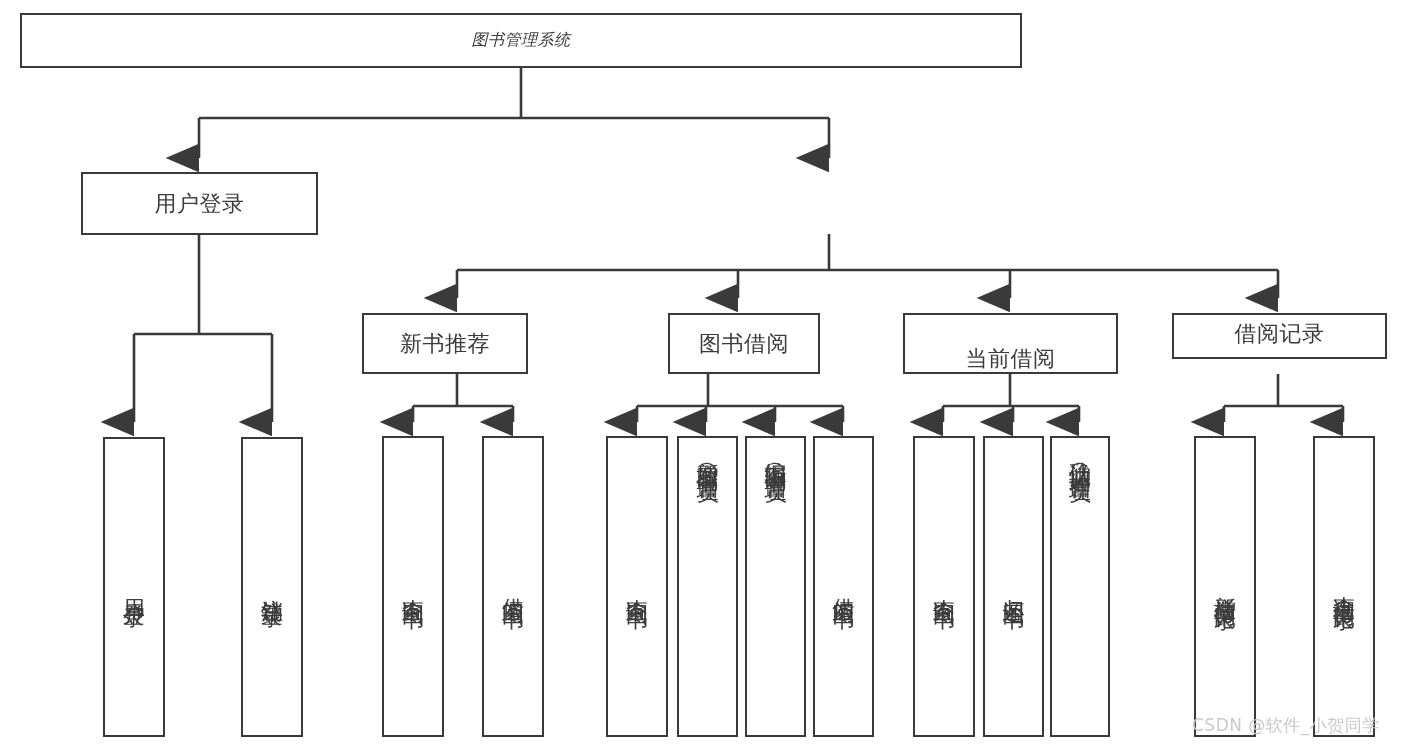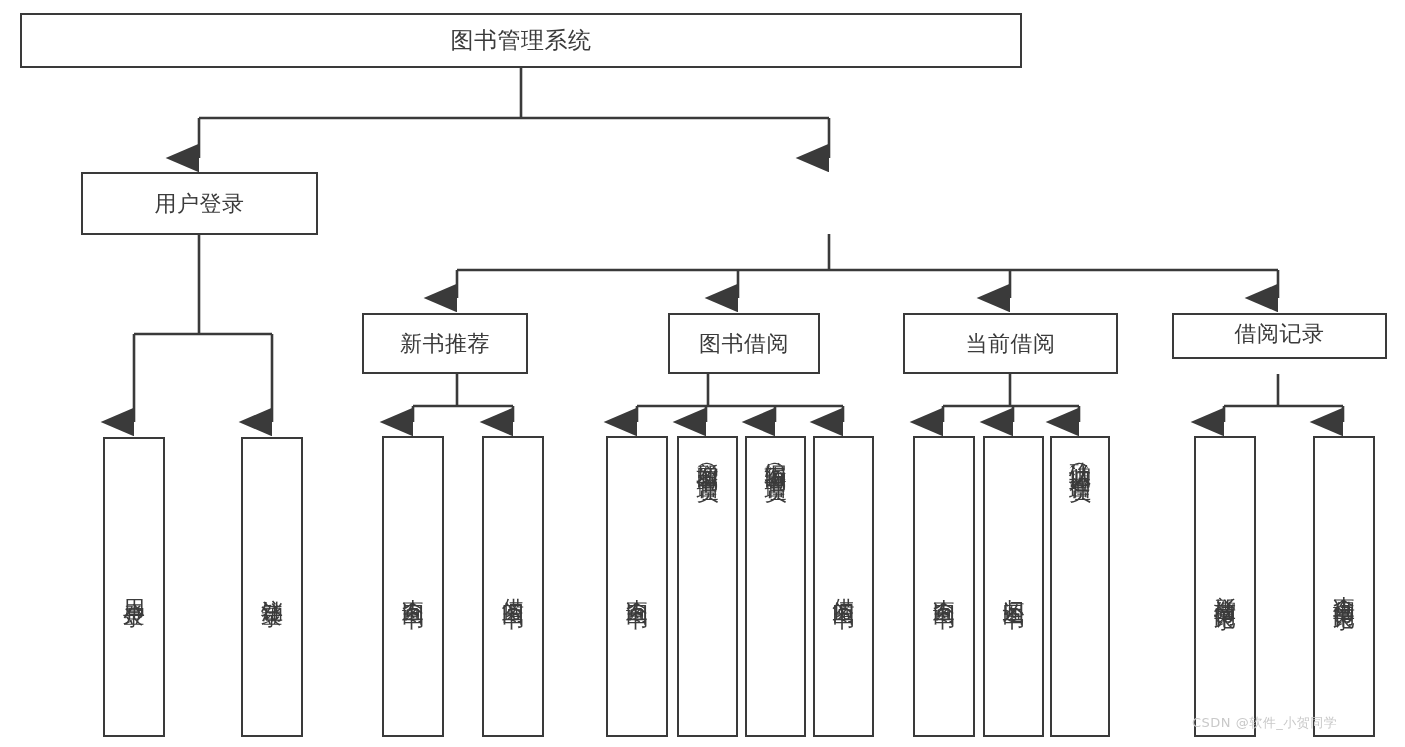--- a/index.html
+++ b/index.html
@@ -36,21 +36,22 @@
     line-height:1.18;
     letter-spacing:0.5px;
     white-space:nowrap;
     color:#3b3b3b;
   }
   
   .node.horiz .label{
     font-size:22px;
   }
   .node.root .label{
-    font-size:23px;
+    font-size:16px;
+    font-style:italic;
   }
   
   .node.vert{
     align-items:flex-start;
     justify-content:center;
     padding-top:6px;
   }
   .node.vert .label{
     font-size:22px;
     writing-mode:vertical-rl;
@@ -58,21 +59,21 @@
     letter-spacing:3px;
     white-space:nowrap;
   }
   .node.vert.mid{
     align-items:center;
     padding-top:0;
   }
   #watermark{
     position:absolute;
     left:1192px;top:714px;
-    font-size:13px;
+    font-size:17px;
     color:#c9c9c9;
     letter-spacing:0.5px;
     white-space:nowrap;
     z-index:5;
     font-family:"DejaVu Sans","Liberation Sans",sans-serif;
   }
 </style>
 </head>
 <body>
 
@@ -142,21 +143,21 @@
 
 
   <div class="node horiz" style="left:362px;top:313px;width:166px;height:61px;">
     <span class="label">新书推荐</span>
   </div>
 
   <div class="node horiz" style="left:632px;top:313px;width:152px;height:61px;margin-left:36px;">
     <span class="label">图书借阅</span>
   </div>
 
-  <div class="node horiz" style="left:903px;top:313px;width:215px;height:61px;">
+  <div class="node horiz" style="left:903px;top:313px;width:215px;height:61px;align-items:flex-end;">
     <span class="label">当前借阅</span>
   </div>
 
   <div class="node horiz" style="left:1172px;top:313px;width:215px;height:46px;font-family:Liberation Mono, monospace;">
     <span class="label">借阅记录</span>
   </div>
 
   <div class="node vert mid" style="left:103px;top:437px;width:62px;height:300px;">
     <span class="label">用户登录</span>
   </div>

